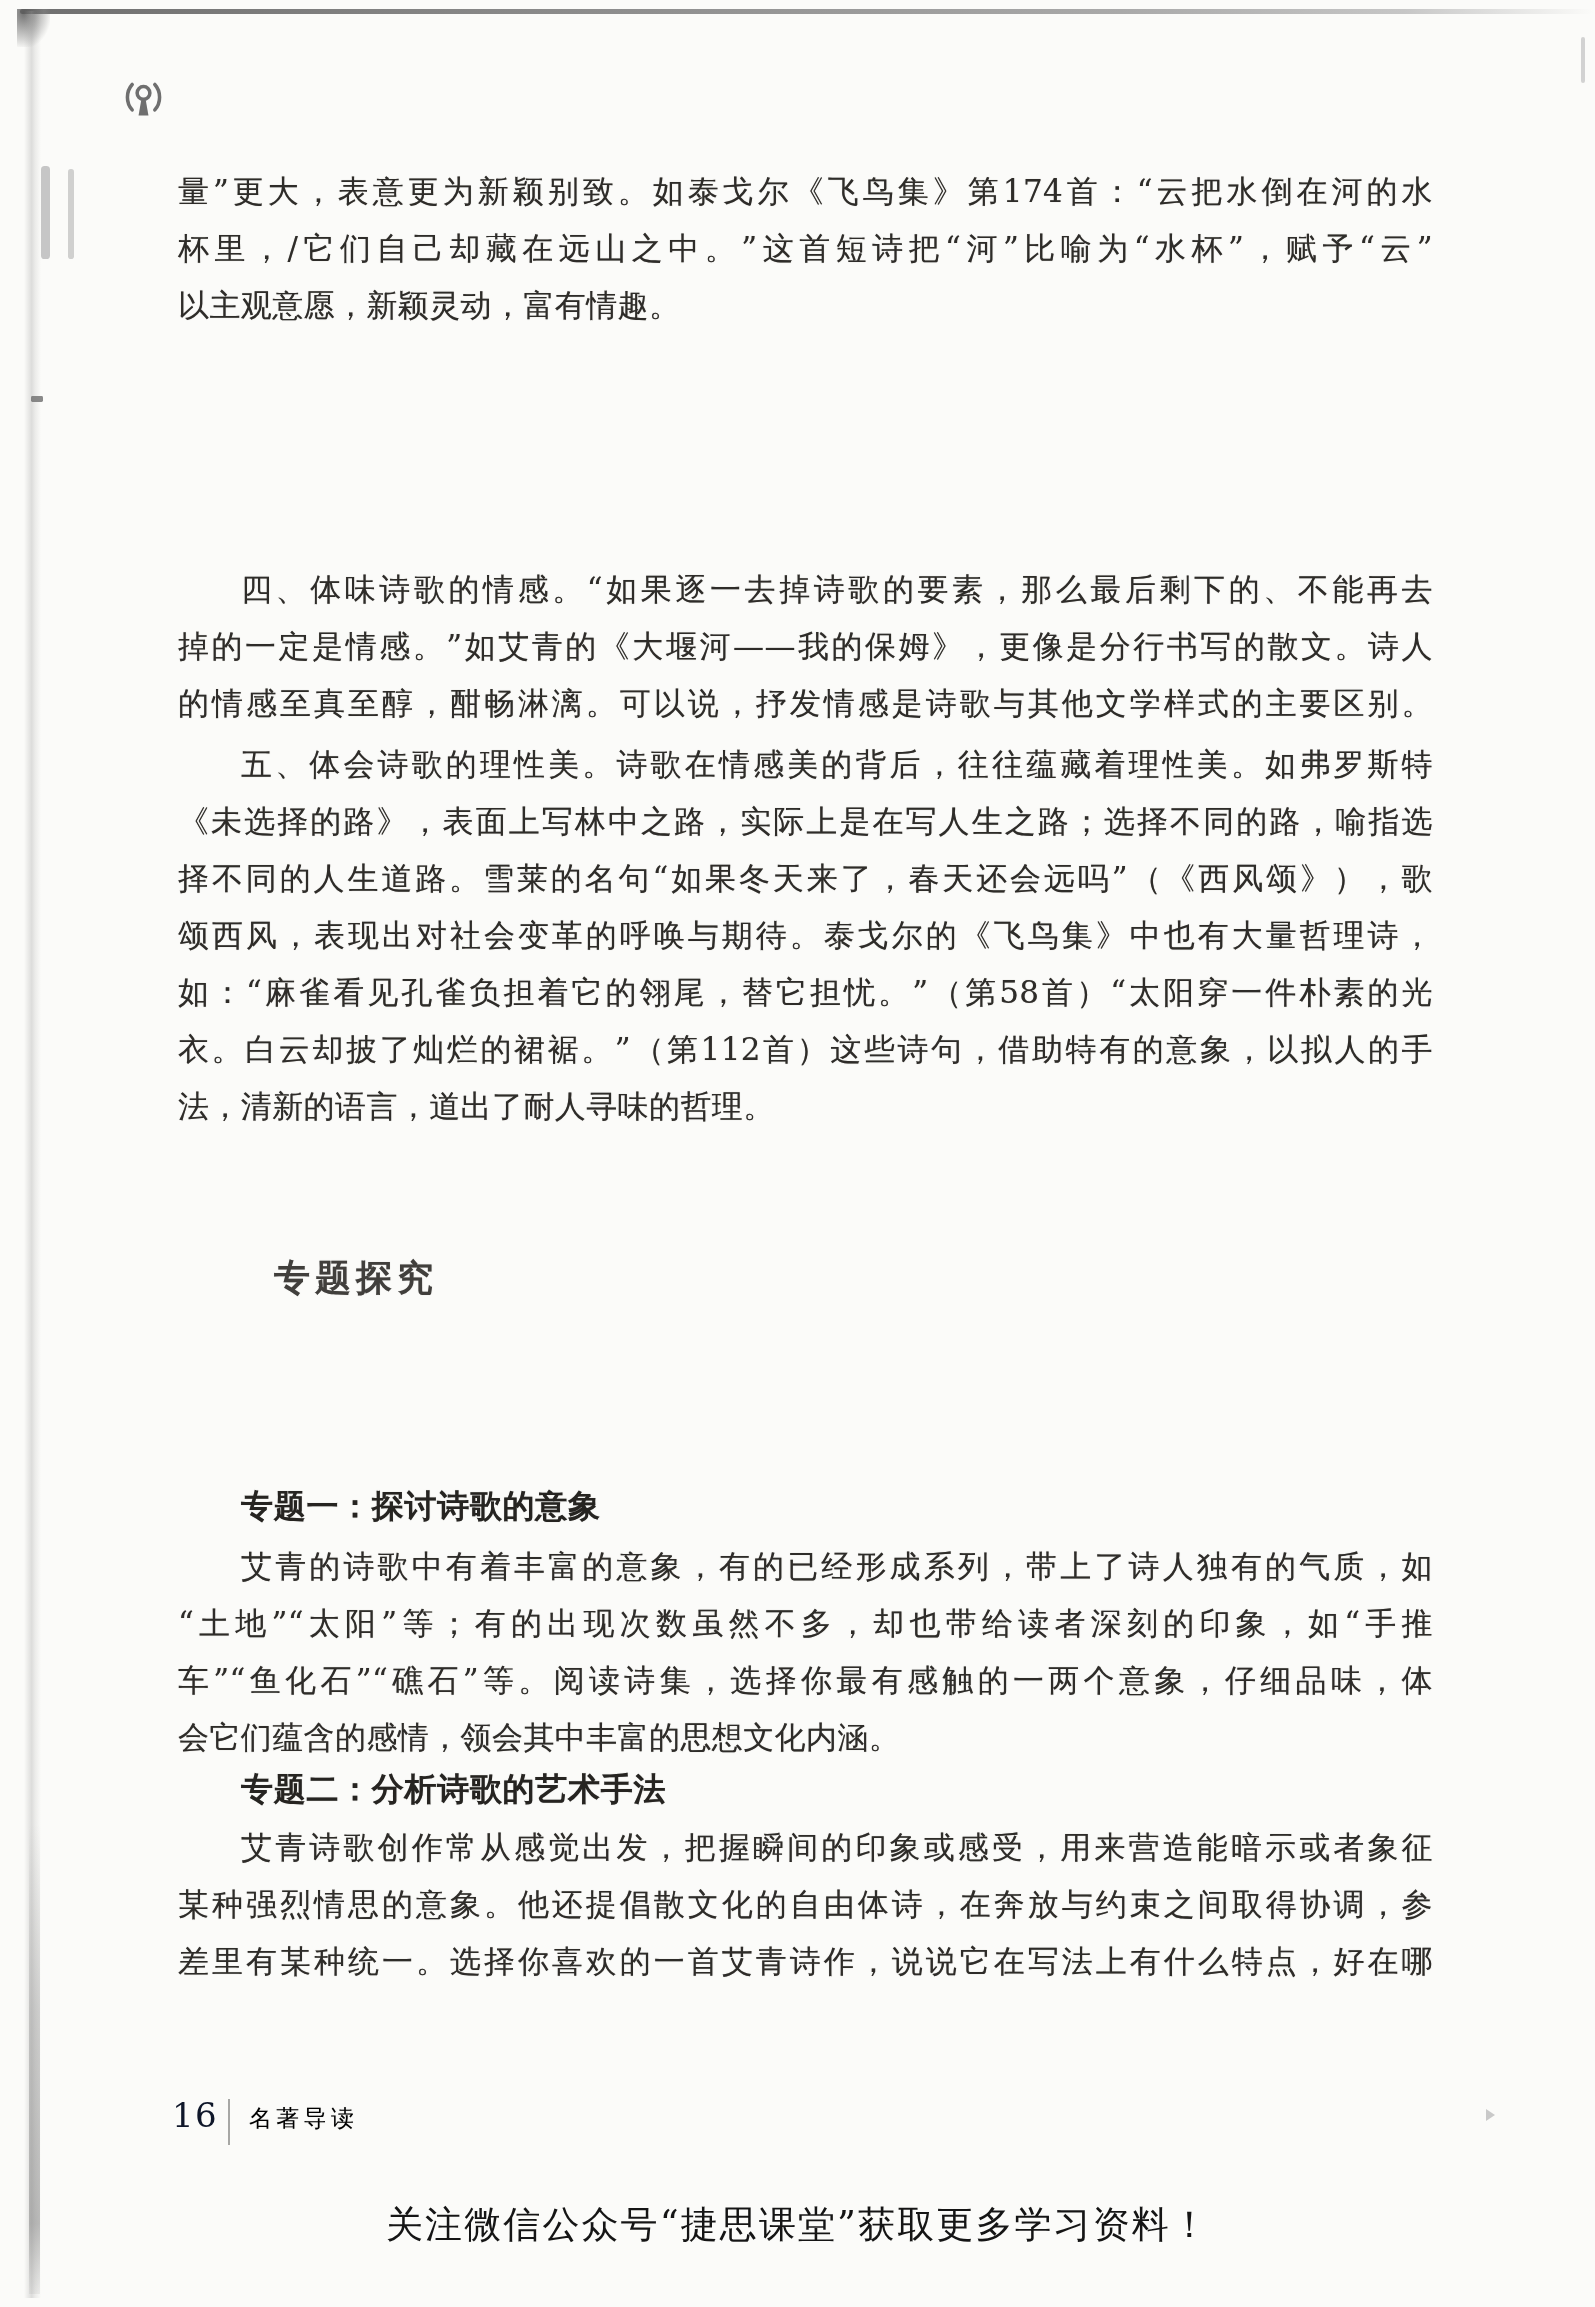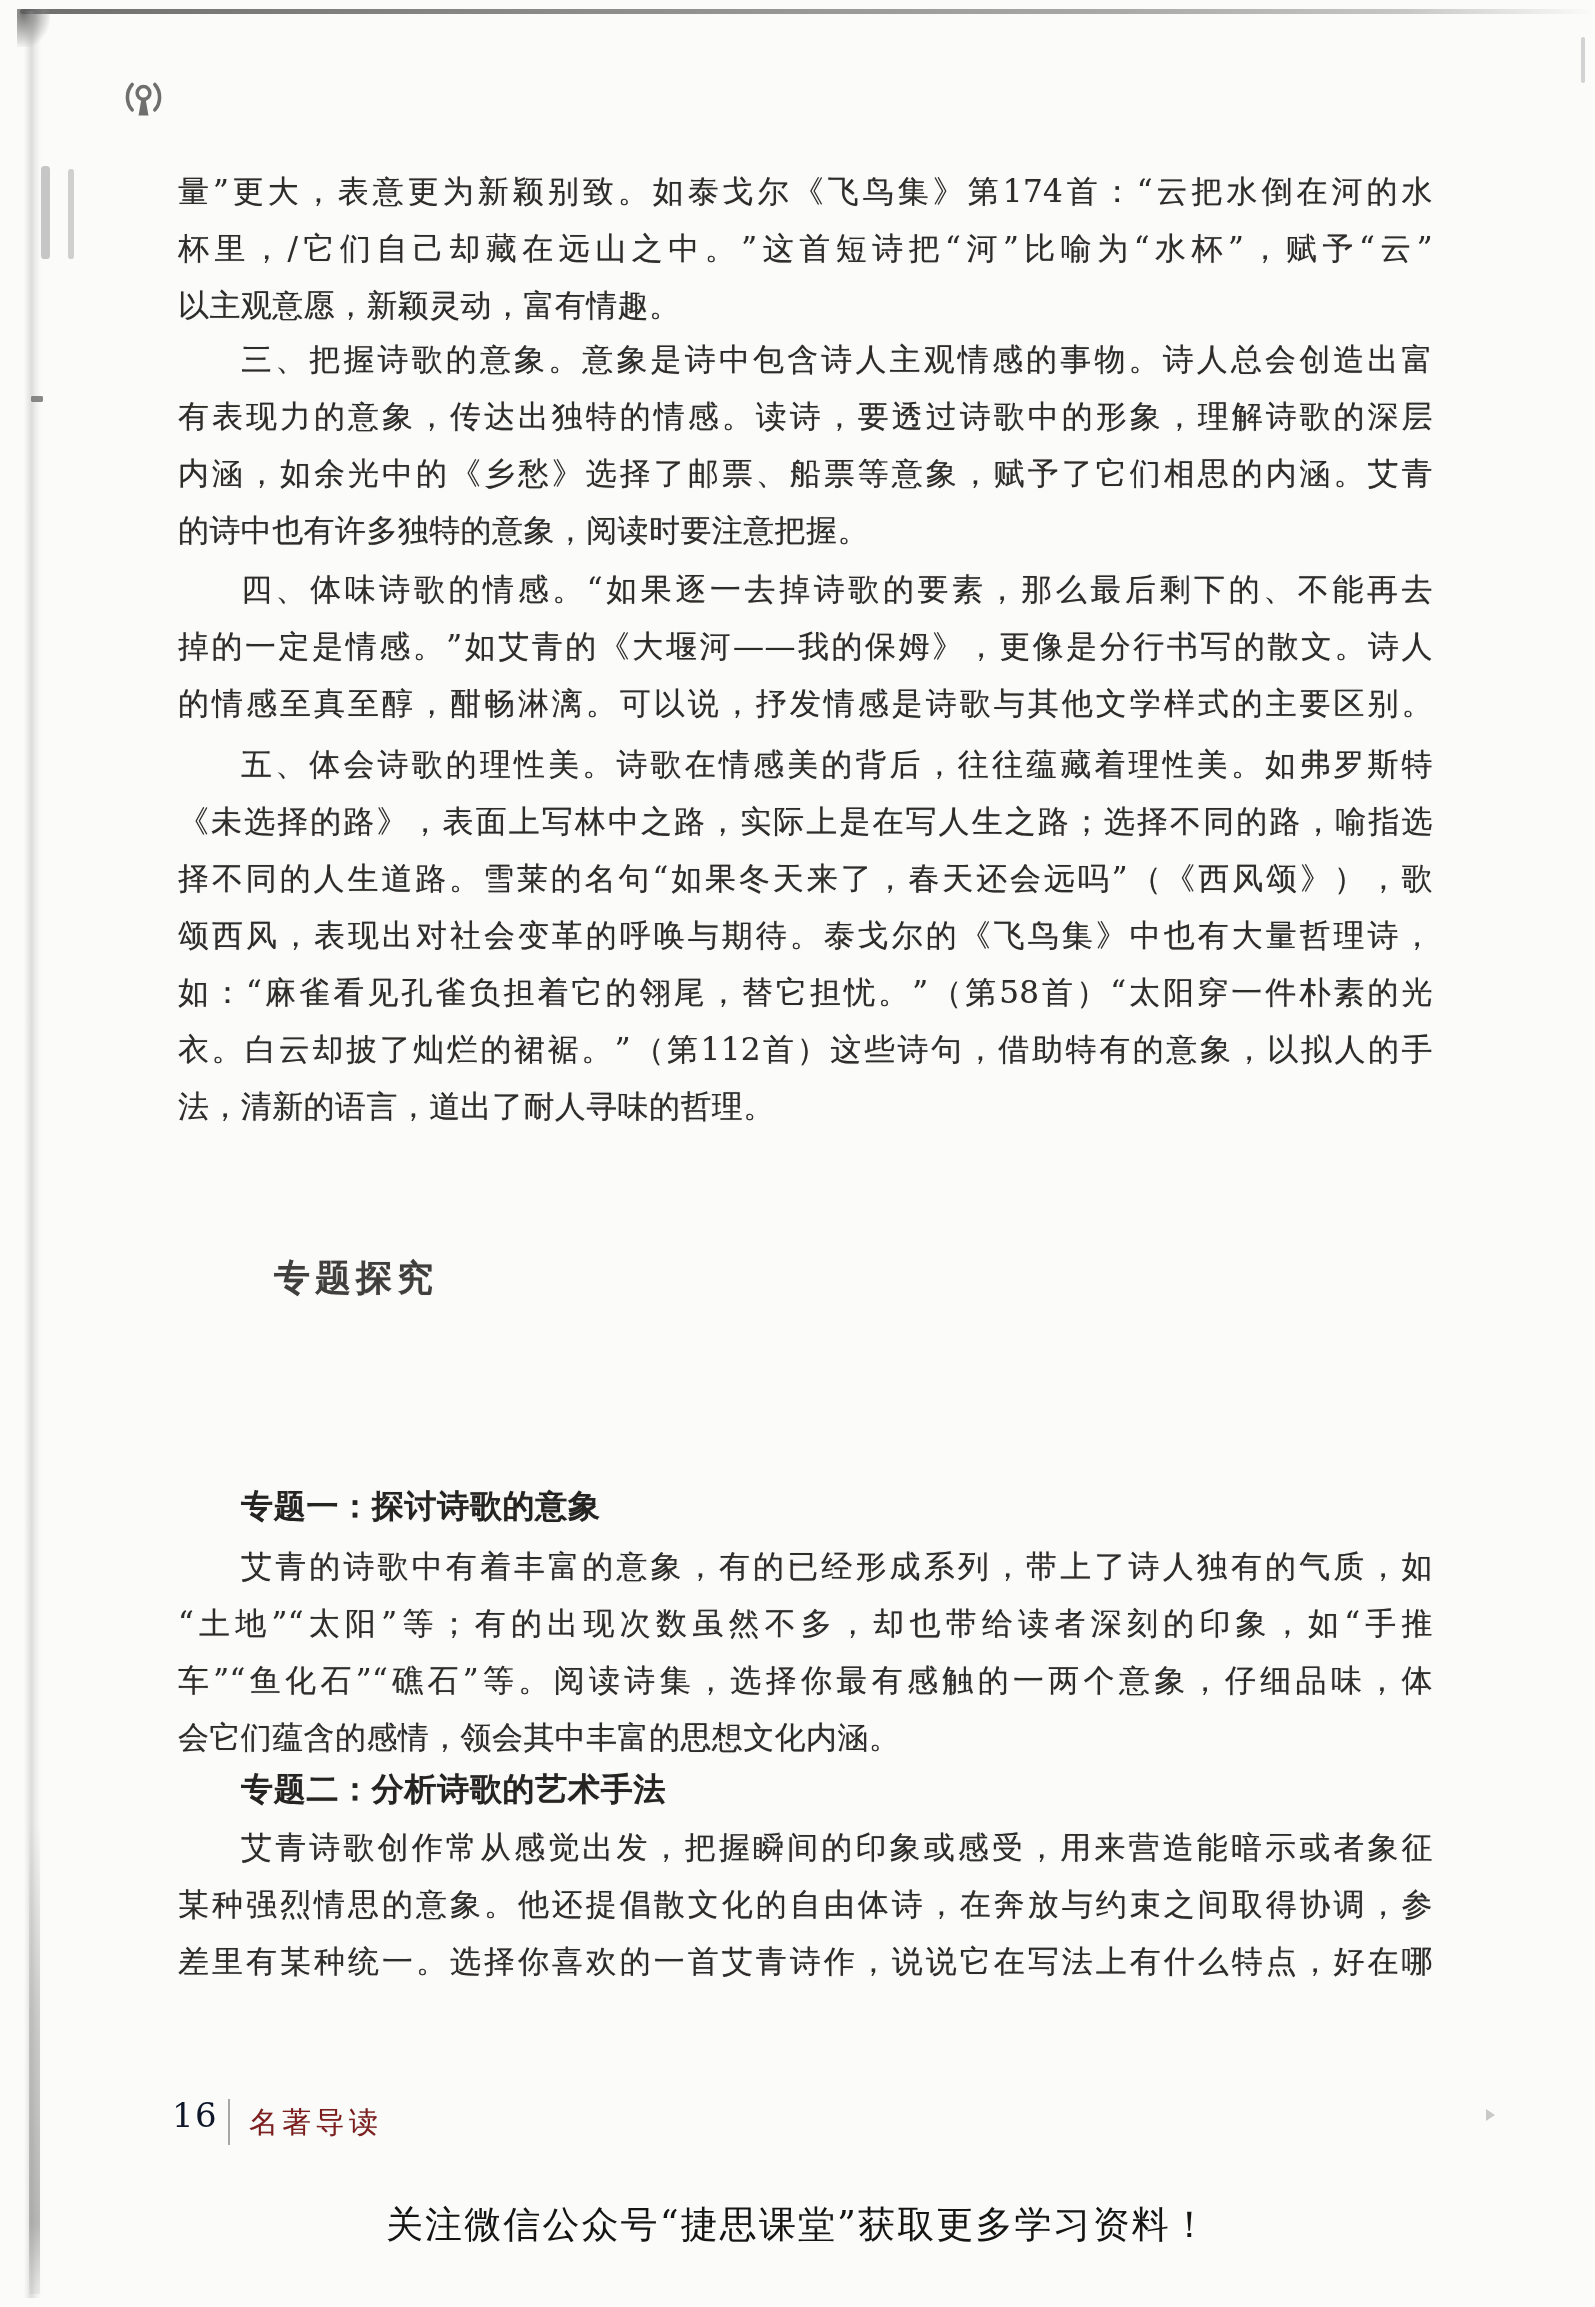--- a/index.html
+++ b/index.html
@@ -43,21 +43,21 @@
   }
   .topic-heading{
     position:absolute;left:241px;font-family:"DejaVu Sans","Liberation Sans",sans-serif;
     font-size:32px;font-weight:700;color:#262421;line-height:57px;
     text-shadow:0 0 0.7px rgba(60,60,60,.5);letter-spacing:0.7px;
   }
   
   .page-num{position:absolute;left:172px;top:2095px;font-size:34px;color:#0f172a;letter-spacing:1.4px;}
   .footer-divider{position:absolute;left:228px;top:2099px;width:2.1px;height:46px;background:#a7a7a5;}
   .footer-label{position:absolute;left:249px;top:2103px;font-family:Liberation Mono, monospace;
-    font-size:29px;color:#7f1d1d;letter-spacing:4.3px;text-shadow:0 0 0.7px rgba(90,90,90,.5);}
+    font-size:23px;color:#000000;letter-spacing:4.3px;text-shadow:0 0 0.7px rgba(90,90,90,.5);}
   
   .promo{
     position:absolute;left:0;top:2200px;width:1596px;text-align:center;
     font-size:37px;color:#151515;letter-spacing:2.1px;font-weight:400;
     font-family:"DejaVu Serif","Liberation Serif",serif;
   }
 </style>
 </head>
 <body>
 
@@ -79,26 +79,20 @@
       <path d="M45,10 C54,20 54,36 45,46" fill="none" stroke="#6f6f6f" stroke-width="5" stroke-linecap="round"></path>
       <circle cx="29" cy="22" r="9" fill="none" stroke="#6f6f6f" stroke-width="5"></circle>
       <path d="M26,31 L22,54 L36,54 L32,31 Z" fill="#6f6f6f"></path>
     </svg>
   </div>
 
   <div class="para" style="top:163px">
       <div class="line">量”更大，表意更为新颖别致。如泰戈尔《飞鸟集》第174首：“云把水倒在河的水</div>
       <div class="line">杯里，/它们自己却藏在远山之中。”这首短诗把“河”比喻为“水杯”，赋予“云”</div>
       <div class="line short">以主观意愿，新颖灵动，富有情趣。</div>
-    </div>
-  <div class="para" style="top:331px">
-      <div class="line ind">三、把握诗歌的意象。意象是诗中包含诗人主观情感的事物。诗人总会创造出富</div>
-      <div class="line">有表现力的意象，传达出独特的情感。读诗，要透过诗歌中的形象，理解诗歌的深层</div>
-      <div class="line">内涵，如余光中的《乡愁》选择了邮票、船票等意象，赋予了它们相思的内涵。艾青</div>
-      <div class="line short">的诗中也有许多独特的意象，阅读时要注意把握。</div>
     </div>
   <div class="para" style="top:561px">
       <div class="line ind">四、体味诗歌的情感。“如果逐一去掉诗歌的要素，那么最后剩下的、不能再去</div>
       <div class="line">掉的一定是情感。”如艾青的《大堰河——我的保姆》，更像是分行书写的散文。诗人</div>
       <div class="line">的情感至真至醇，酣畅淋漓。可以说，抒发情感是诗歌与其他文学样式的主要区别。</div>
     </div>
   <div class="para" style="top:736px">
       <div class="line ind">五、体会诗歌的理性美。诗歌在情感美的背后，往往蕴藏着理性美。如弗罗斯特</div>
       <div class="line">《未选择的路》，表面上写林中之路，实际上是在写人生之路；选择不同的路，喻指选</div>
       <div class="line">择不同的人生道路。雪莱的名句“如果冬天来了，春天还会远吗”（《西风颂》），歌</div>

